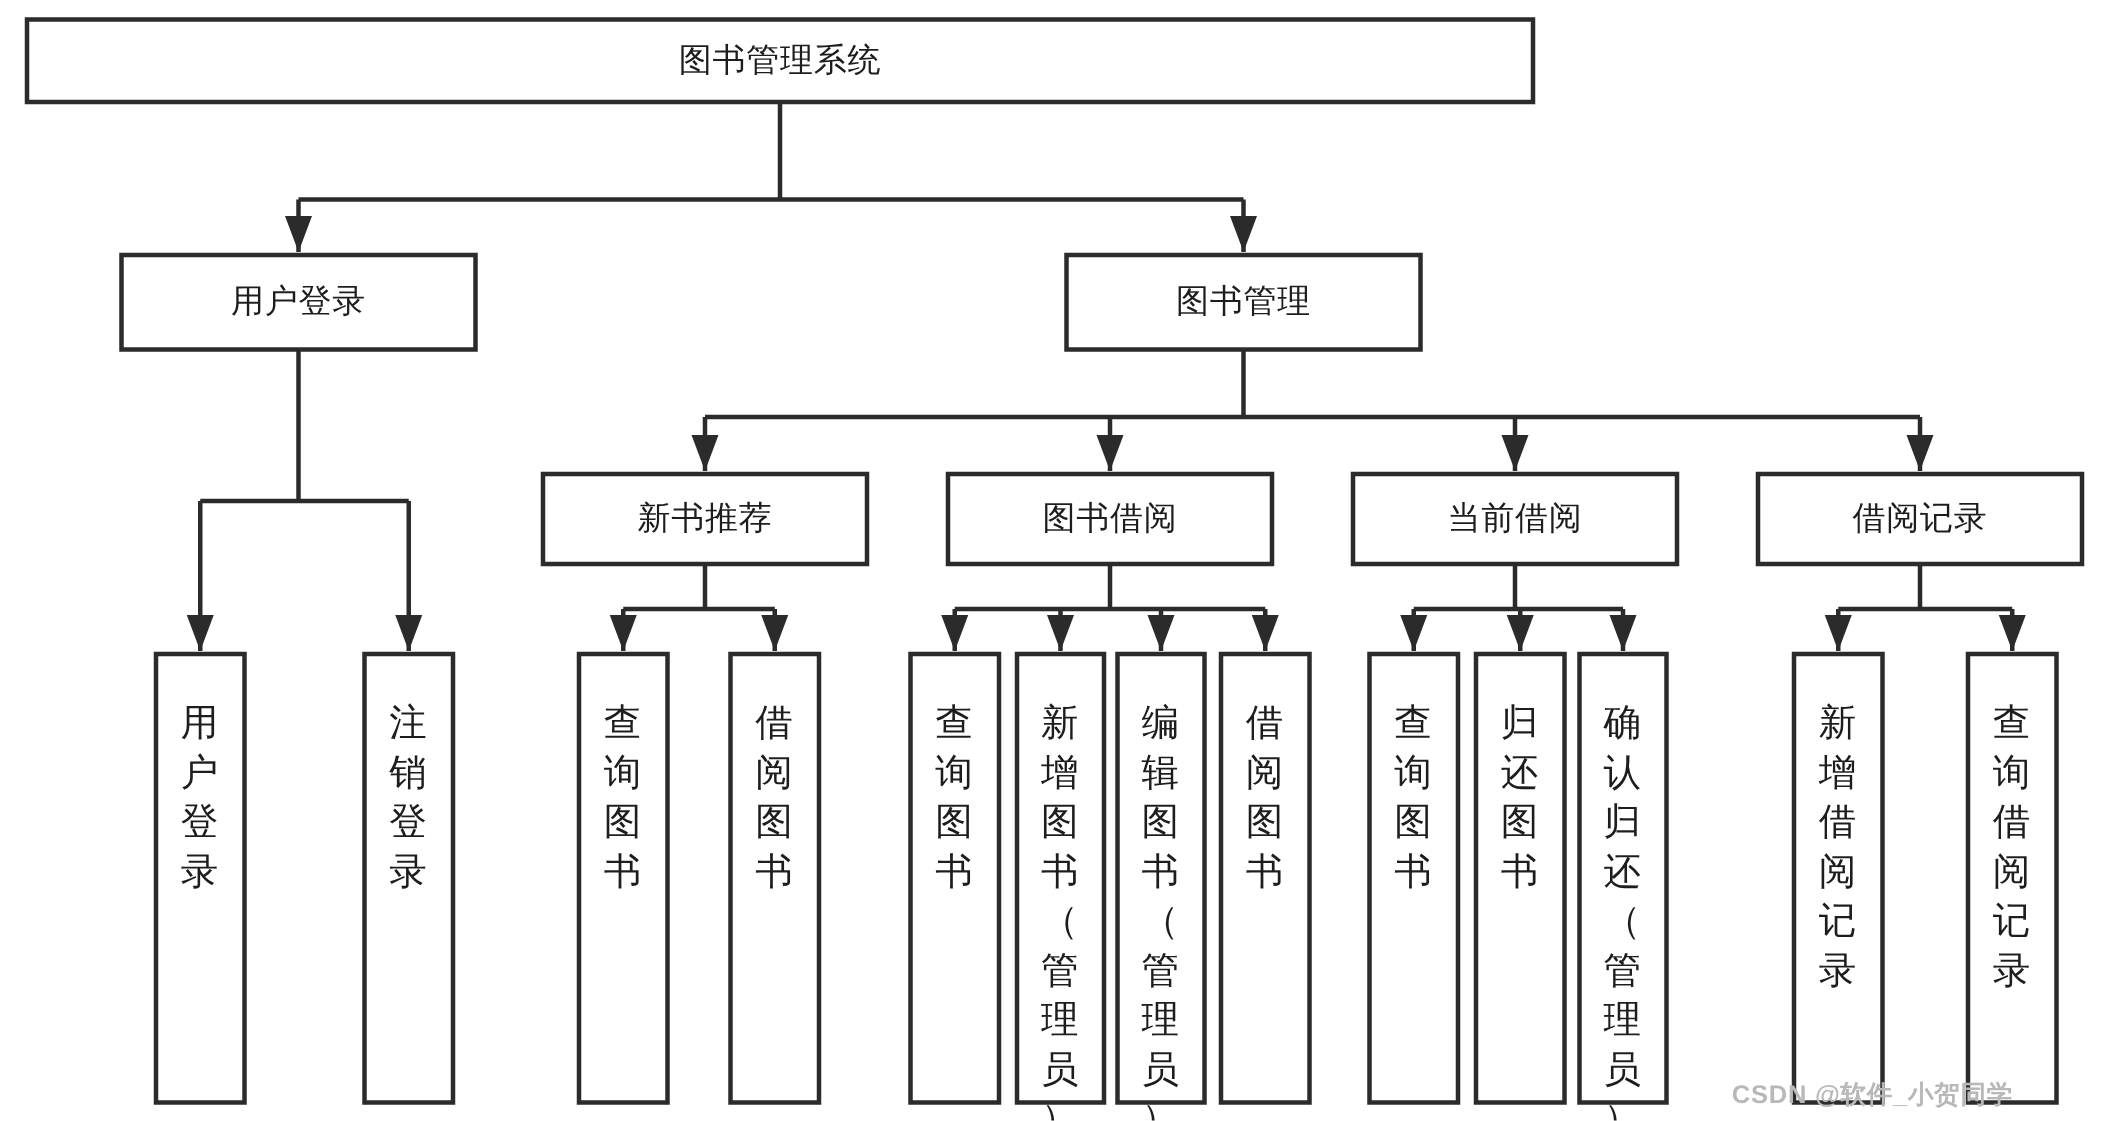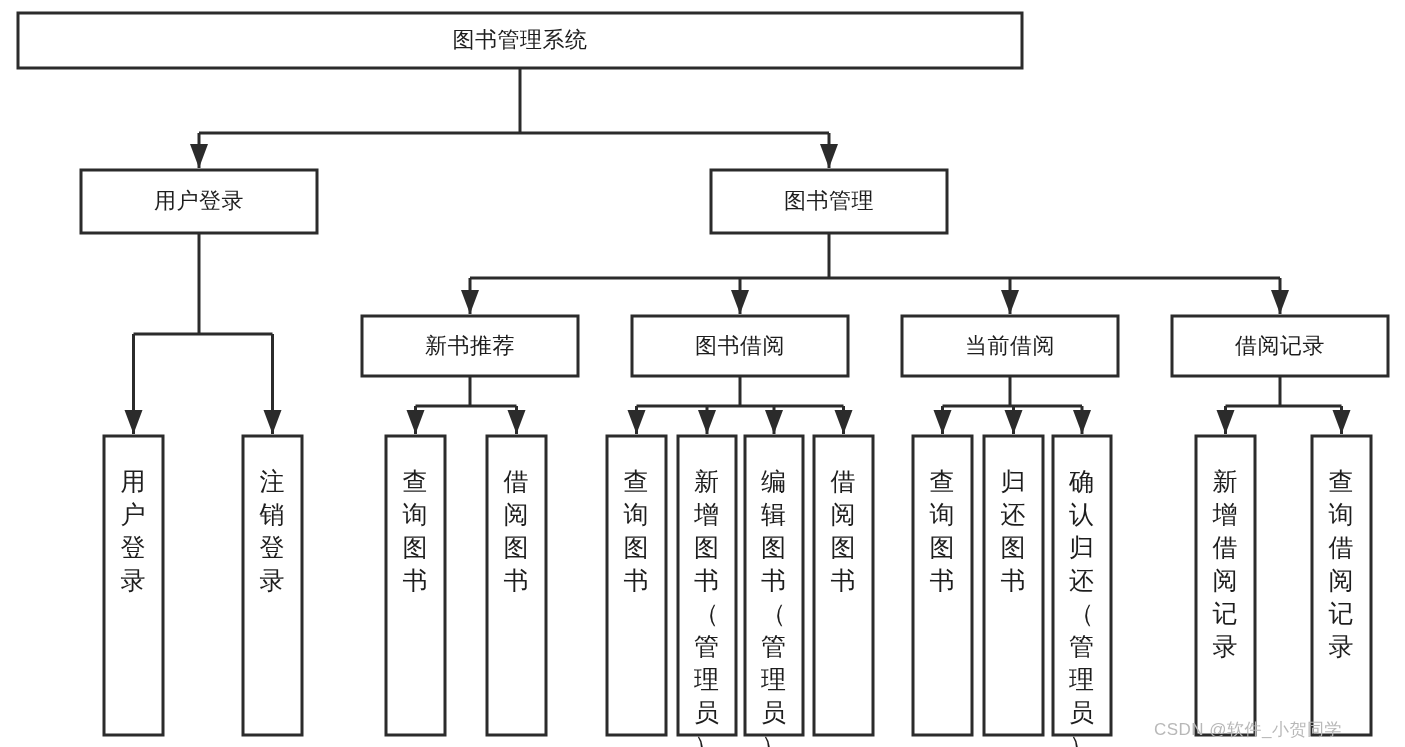--- a/index.html
+++ b/index.html
@@ -41,20 +41,21 @@
   }
   .watermark{
     position:absolute;
     right:8px;
     bottom:6px;
     font-family:"Liberation Sans","DejaVu Sans",sans-serif;
     font-size:17px;
     color:#b8b8b8;
     white-space:nowrap;
     letter-spacing:0.5px;
+    font-weight:bold;
   }
 </style>
 </head>
 <body>
 
 <div id="diagram-root">
   <svg id="diagram-canvas" viewBox="0 0 1405 747">
     <g id="connectors-layer">
         <path d="M 520 68 L 520 133" class="connector"></path>
         <path d="M 199 133 L 829 133" class="connector"></path>

